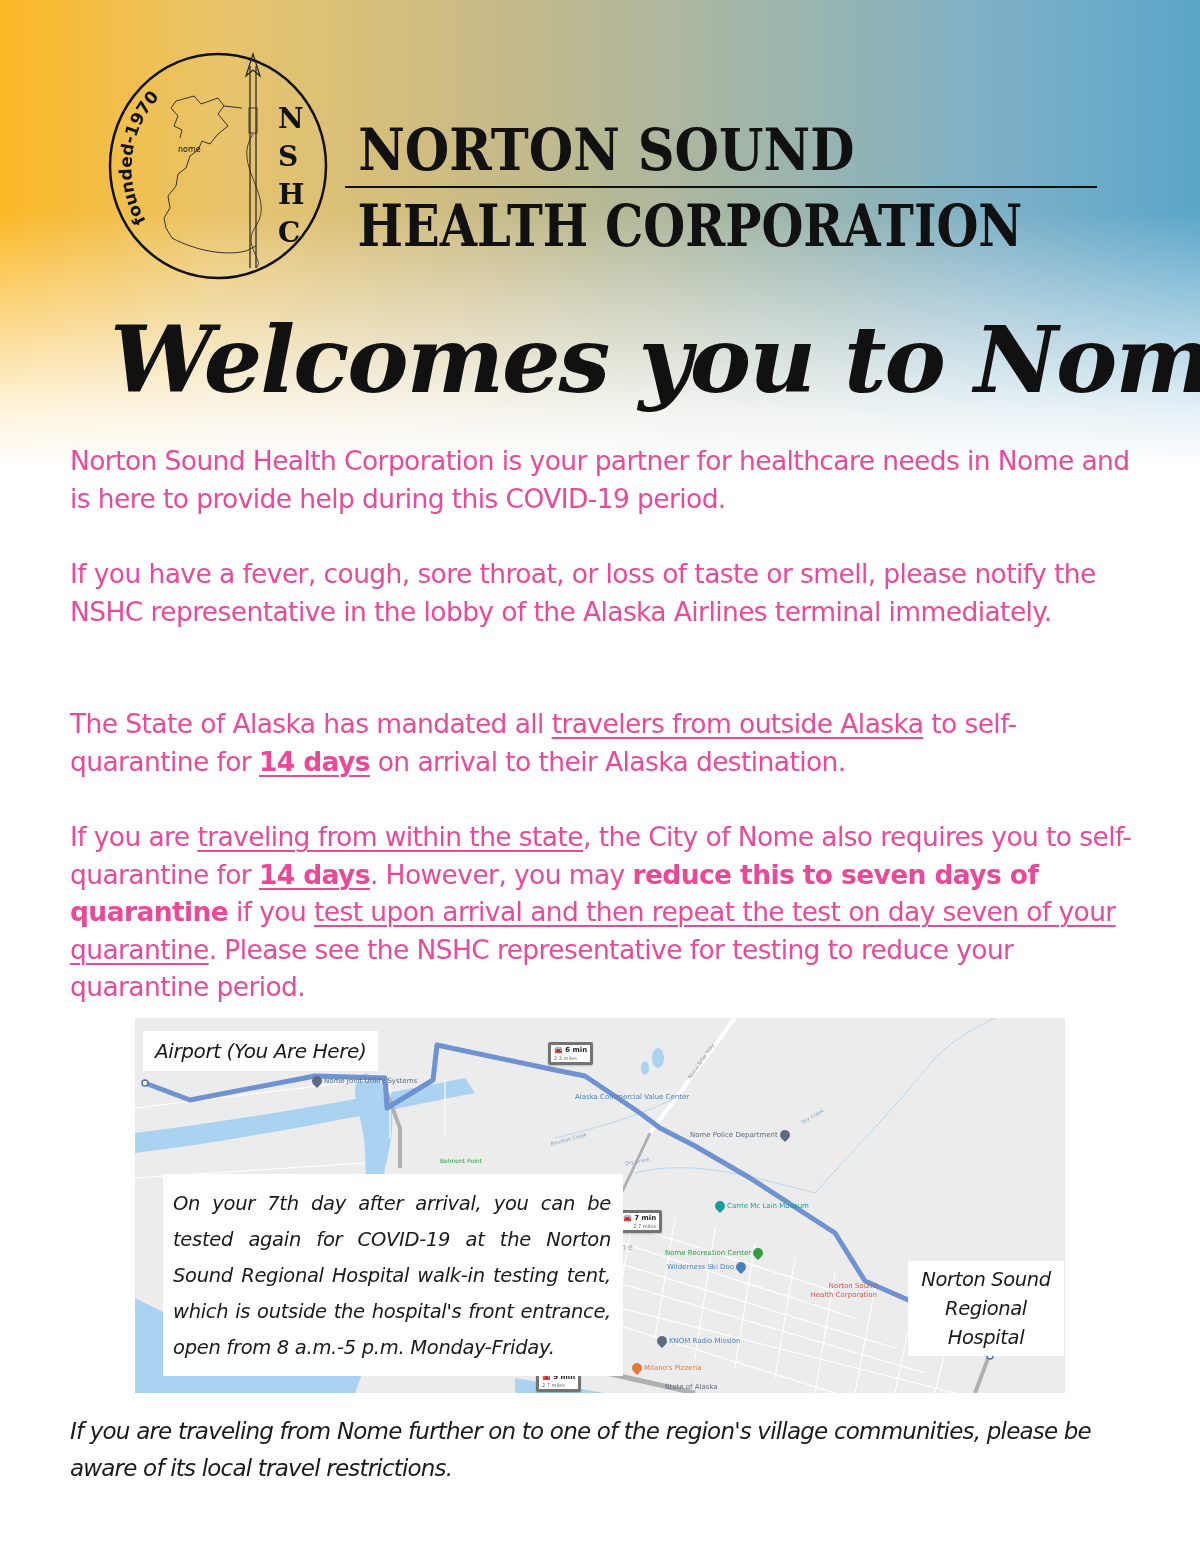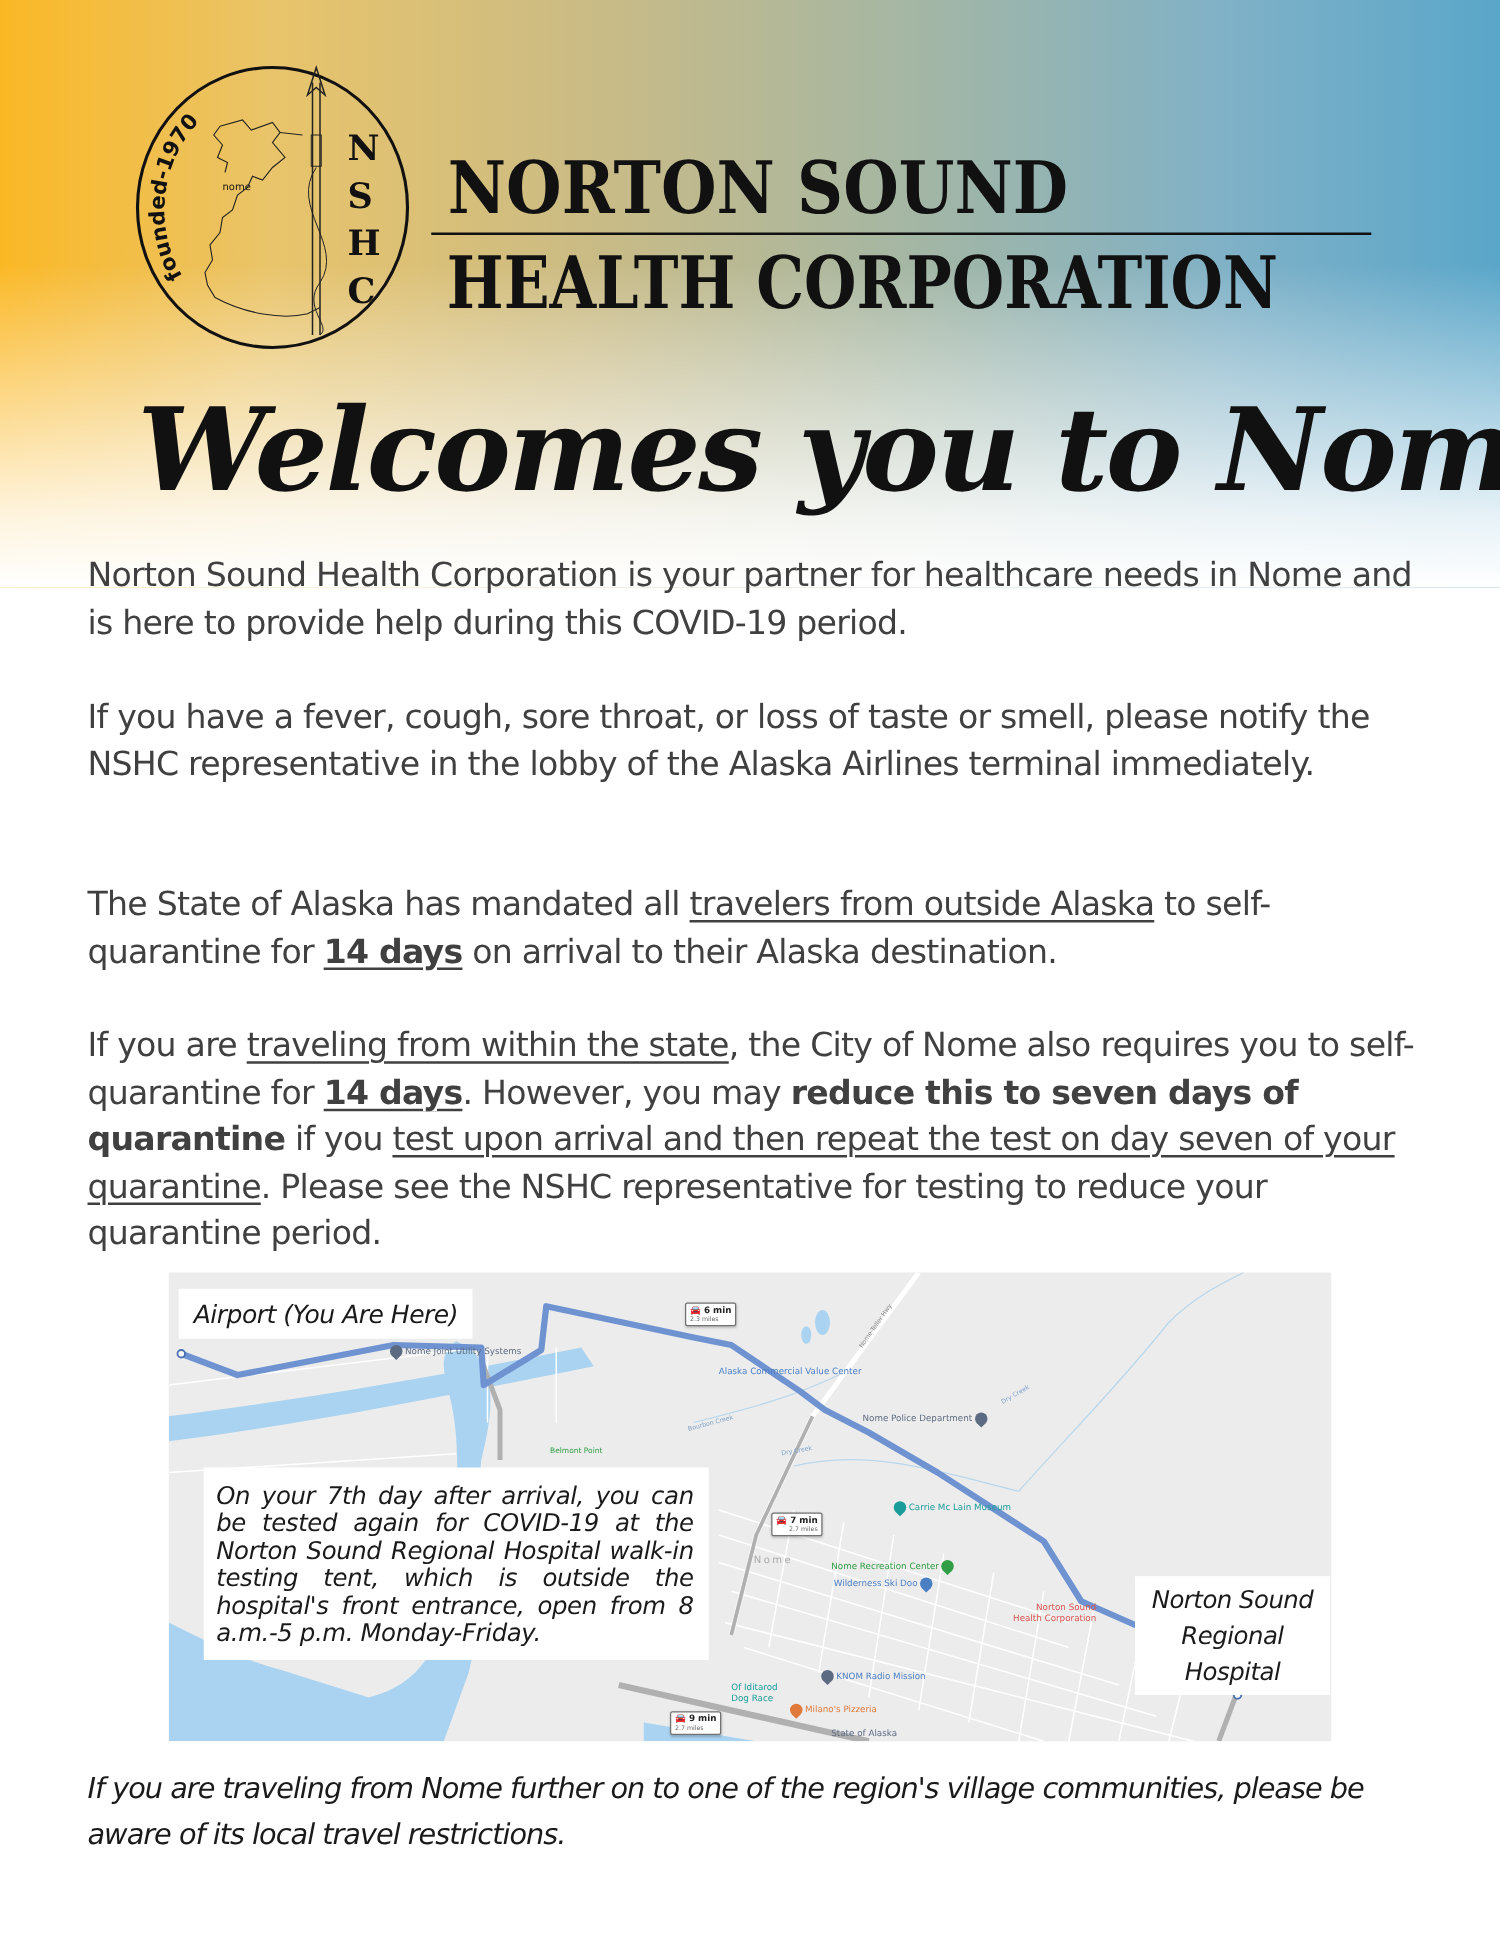--- a/index.html
+++ b/index.html
@@ -25,21 +25,21 @@
   .org-rule { height: 2px; background: #111; margin: 4px 0 6px 0; width: 752px; }
   .org-line2 { font-size: 58px; line-height: 64px; padding-left: 15px; transform: scaleX(0.83); transform-origin: left; white-space: nowrap; }
 
   .welcome {
     position: absolute; left: 110px; top: 290px; width: 990px; height: 150px;
     font-family: "DejaVu Serif", serif; font-style: italic; font-weight: bold;
     font-size: 92px; line-height: 140px; color: #111; text-align: center;
     letter-spacing: -2px; white-space: nowrap;
   }
 
-  .content { position: absolute; left: 70px; width: 1070px; font-family: "DejaVu Sans", sans-serif; font-size: 26.5px; line-height: 37.5px; color: #404040; font-weight: normal; letter-spacing: -0.6px; }
+  .content { position: absolute; left: 70px; width: 1070px; font-family: "DejaVu Sans", sans-serif; font-size: 26.5px; line-height: 37.5px; color: #ec4899; font-weight: normal; letter-spacing: -0.6px; }
   .content u { text-underline-offset: 4px; text-decoration-thickness: 1.5px; }
   .content b { font-weight: bold; }
   .p1 { top: 442px; }
   .p2 { top: 555px; }
   .p3 { top: 705px; }
   .p4 { top: 818px; }
 
   
   .map {
     position: absolute; left: 135px; top: 1018px; width: 930px; height: 375px;
@@ -47,25 +47,25 @@
   }
   .map svg { position: absolute; left: 0; top: 0; }
   .map-label {
     position: absolute; background: #ffffff; color: #1a1a1a;
     font-family: "DejaVu Sans", sans-serif;
     font-style: italic;
   }
   .lbl-airport { left: 8px; top: 13px; padding: 6px 12px; font-size: 20px; line-height: 28px; letter-spacing: -0.4px; }
   .lbl-hospital { left: 773px; top: 243px; width: 156px; padding: 4px 4px; font-size: 19.5px; line-height: 29px; text-align: center; letter-spacing: -0.4px; }
   .lbl-info {
-    left: 28px; top: 156px; width: 404px; padding: 12px 12px 10px 10px;
-    font-size: 19.5px; line-height: 22px; text-align: justify; letter-spacing: -0.3px;
+    left: 28px; top: 156px; width: 460px; padding: 12px 12px 10px 10px;
+    font-size: 19.5px; line-height: 36px; text-align: justify; letter-spacing: -0.3px;
   }
   .eta {
-    position: absolute; background: #fff; border: 1px solid #737373;
+    position: absolute; background: #fff; border: 3px solid #737373;
     font-family: "DejaVu Sans", sans-serif; padding: 1px 3px; border-radius: 2px;
     box-shadow: 0 1px 2px rgba(0,0,0,0.2);
   }
   .eta .eta-time { font-size: 7px; font-weight: bold; color: #222; display: block; line-height: 9px; white-space: nowrap; }
   .eta .eta-dist { font-size: 5px; color: #666; display: block; line-height: 6px; white-space: nowrap; }
   .poi { position: absolute; font-family: "DejaVu Sans", sans-serif; font-size: 7px; white-space: nowrap; line-height: 9px; }
   .poi .pin { display: inline-block; width: 10px; height: 10px; border-radius: 50% 50% 50% 0; transform: rotate(-45deg); vertical-align: middle; margin: 0 2px; }
   .poi-blue { color: #4a7fc4; }
   .poi-green { color: #2f9e44; }
   .poi-teal { color: #1a9c9a; }

